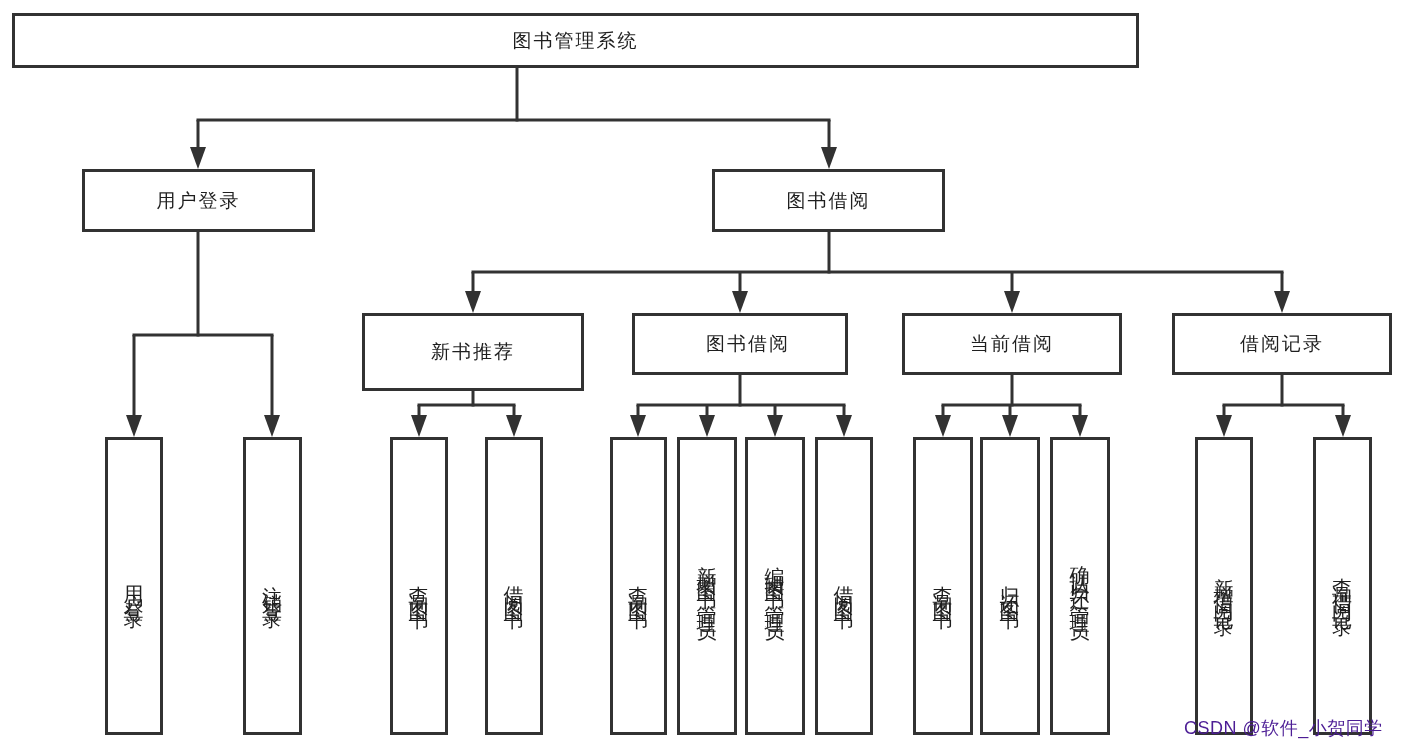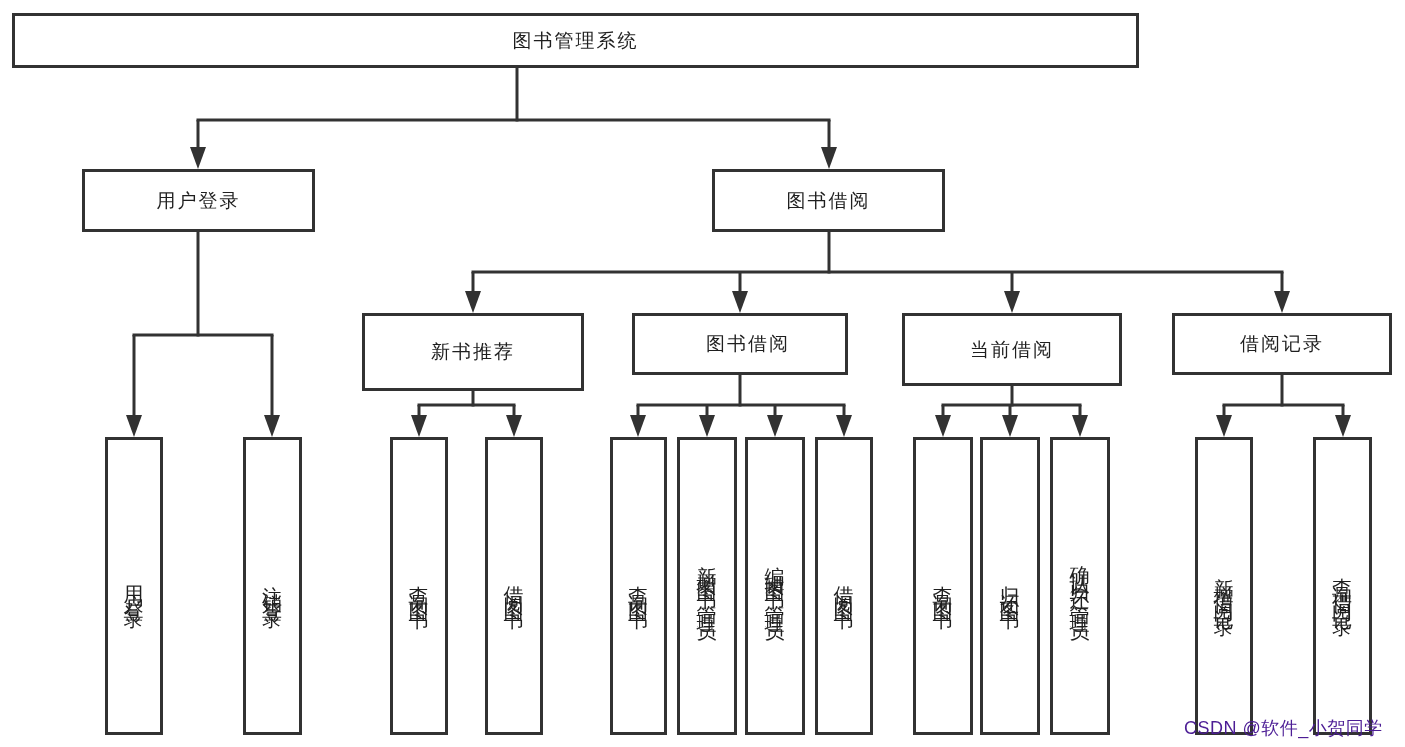--- a/index.html
+++ b/index.html
@@ -126,21 +126,21 @@
   <div class="box" style="left:712px;top:169px;width:233px;height:63px;">
     <span class="h-label">图书借阅</span>
   </div>
 
   <div class="box" style="left:362px;top:313px;width:222px;height:78px;">
     <span class="h-label">新书推荐</span>
   </div>
   <div class="box" style="left:632px;top:313px;width:216px;height:62px;padding-left:16px;">
     <span class="h-label">图书借阅</span>
   </div>
-  <div class="box" style="left:902px;top:313px;width:220px;height:73px;">
+  <div class="box" style="left:902px;top:313px;width:220px;height:62px;">
     <span class="h-label">当前借阅</span>
   </div>
   <div class="box" style="left:1172px;top:313px;width:220px;height:62px;">
     <span class="h-label">借阅记录</span>
   </div>
 
   <div class="box" style="left:105px;top:437px;width:58px;height:298px;">
     <span class="v-label">用户登录</span>
   </div>
   <div class="box" style="left:243px;top:437px;width:59px;height:298px;">

